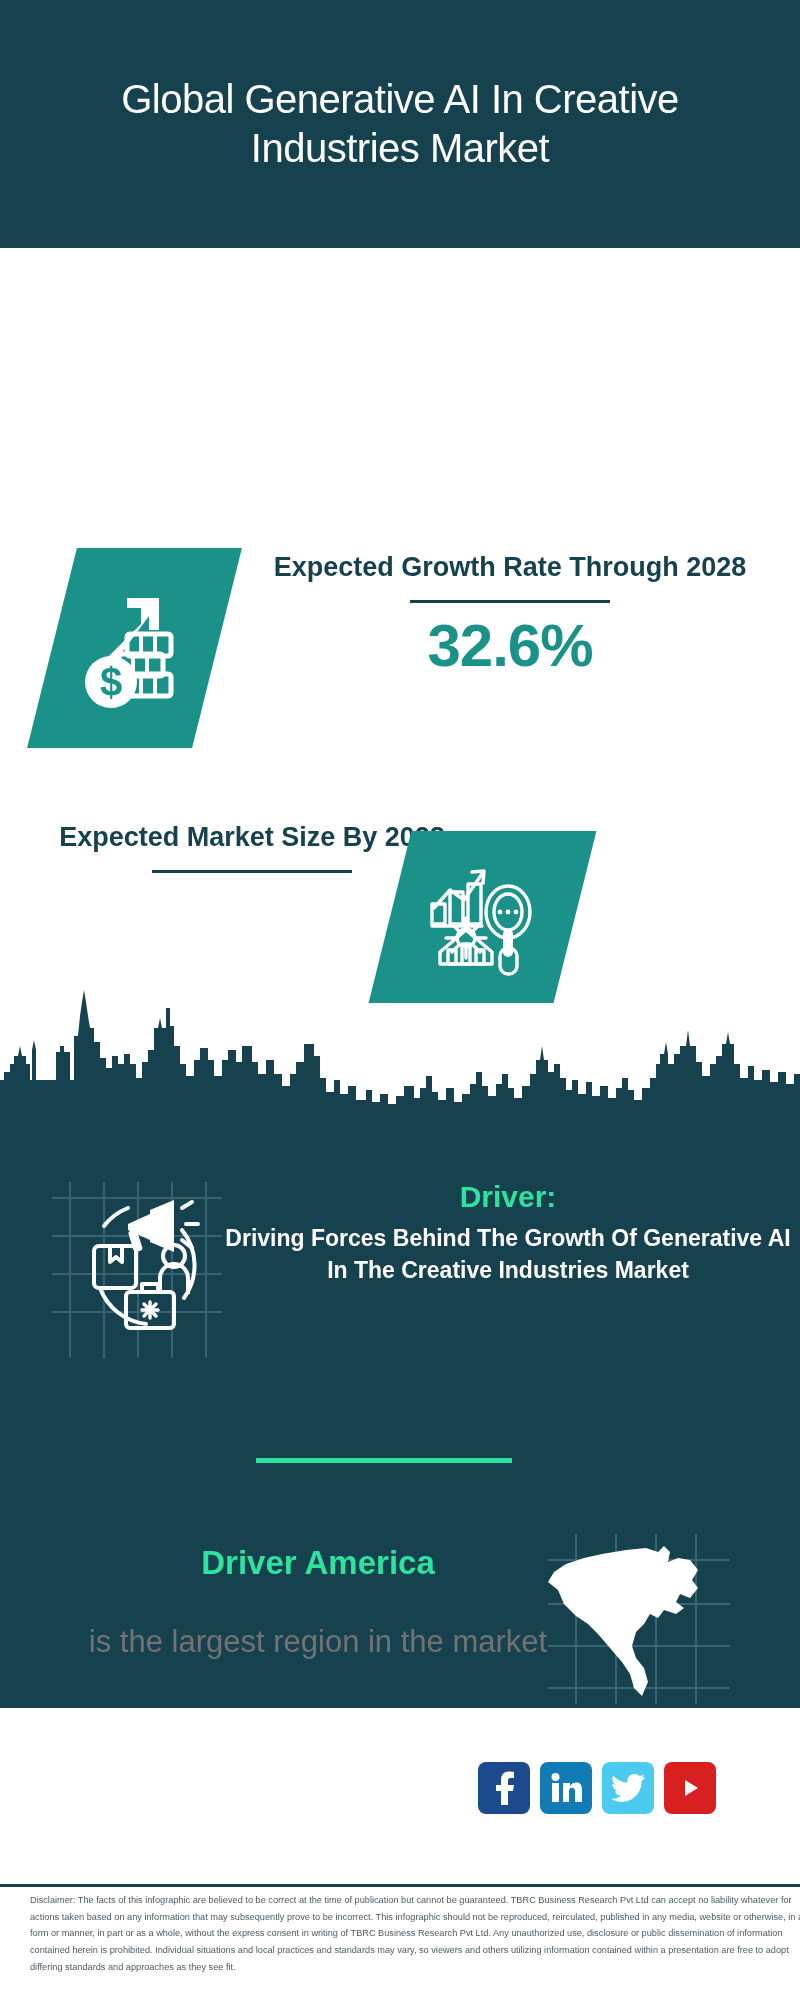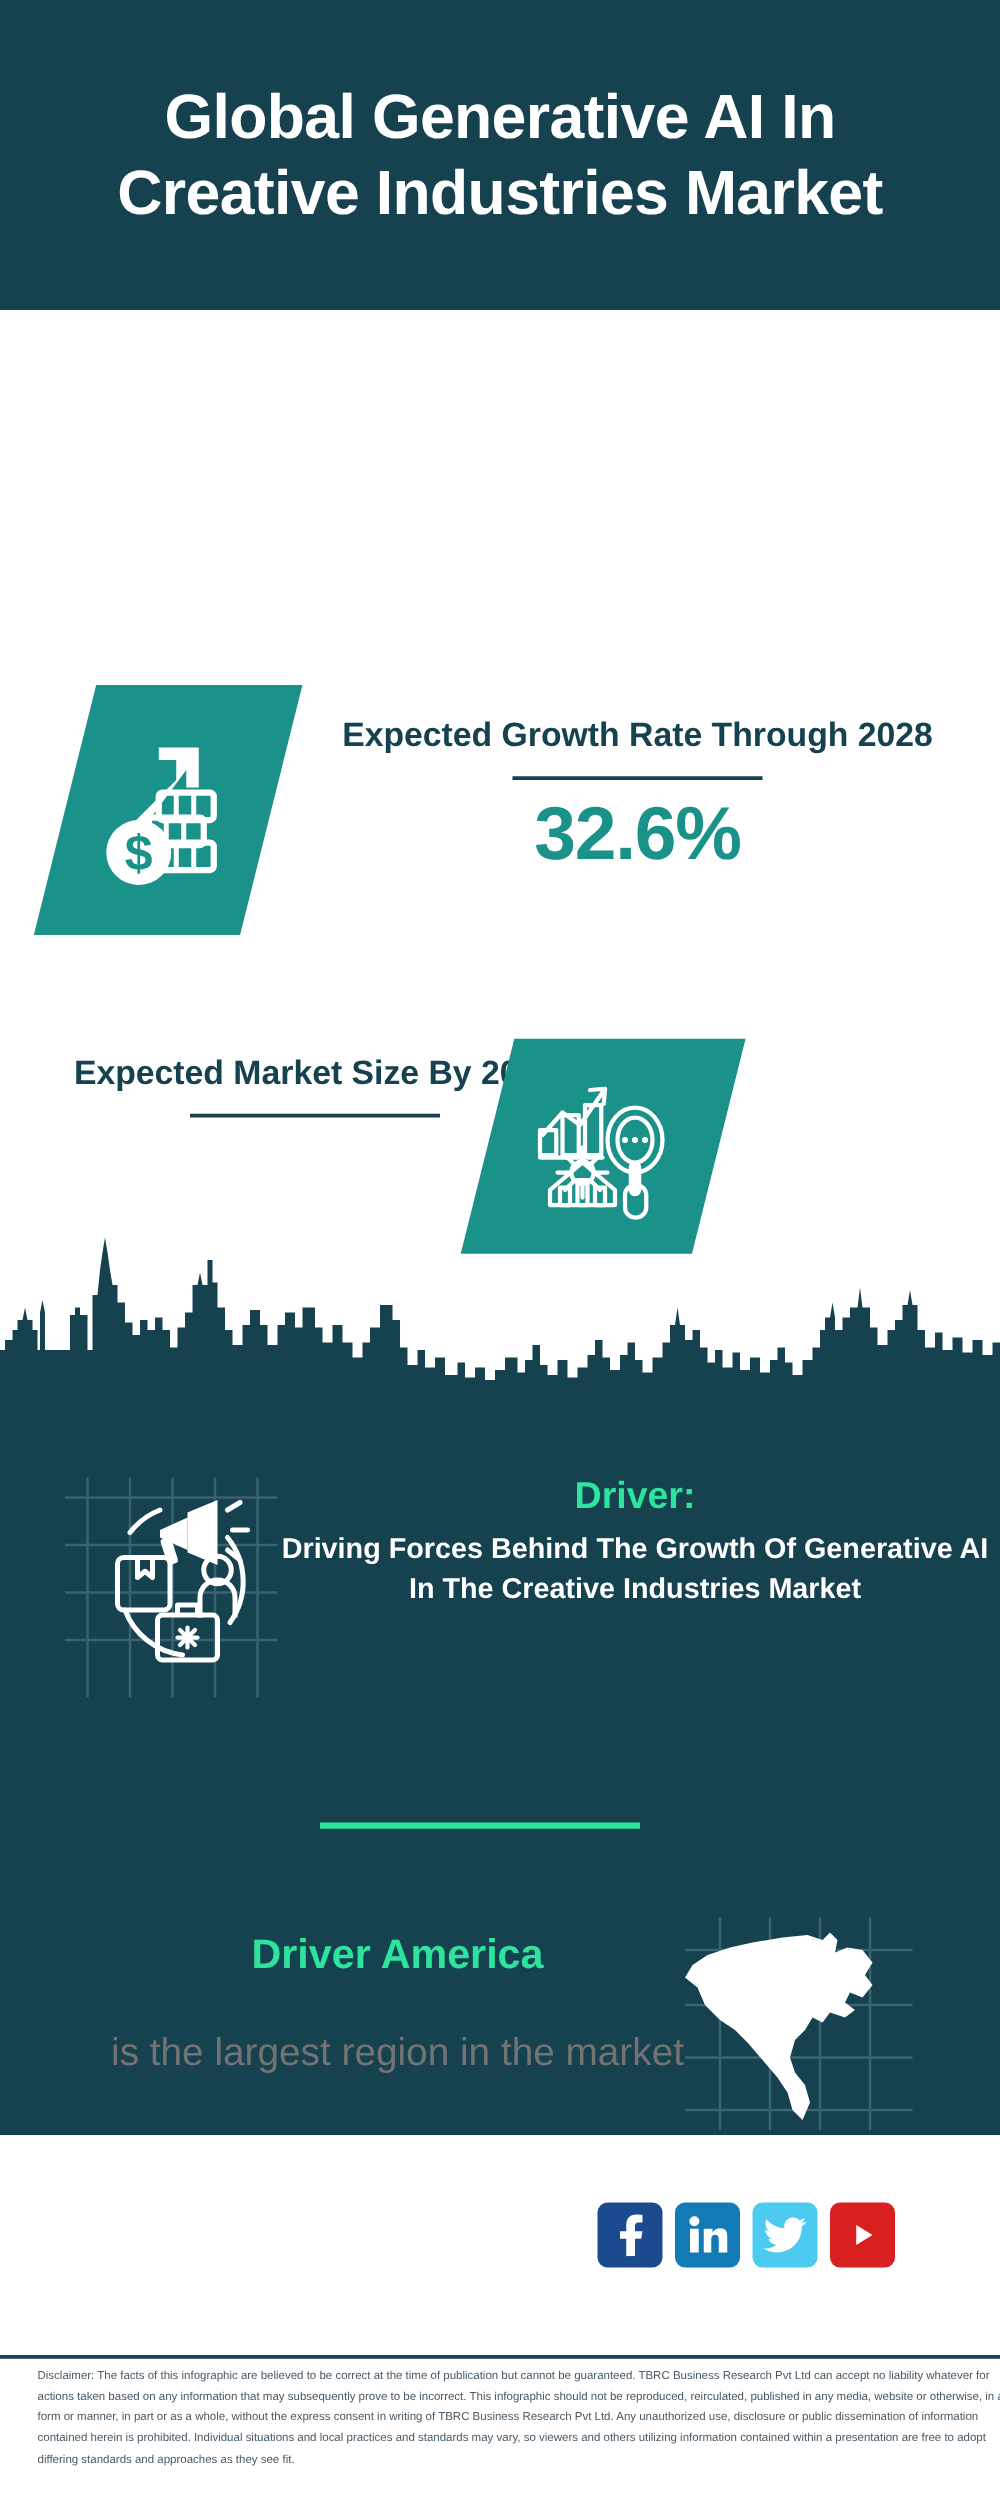--- a/index.html
+++ b/index.html
@@ -22,22 +22,22 @@
     position: absolute;
     left: 0; top: 0;
     width: 800px; height: 248px;
     background: #16414f;
     display: flex;
     align-items: center;
     justify-content: center;
   }
   .header-title {
     color: #ffffff;
-    font-size: 50px;
-    font-weight: bold;
+    font-size: 40px;
+    font-weight: normal;
     line-height: 1.22;
     text-align: center;
     letter-spacing: -0.5px;
     padding: 0 40px;
   }
 
   
   .stats {
     position: absolute;
     left: 0; top: 248px;
@@ -64,21 +64,20 @@
     position: absolute;
     left: 270px; top: 300px;
     width: 480px;
     text-align: center;
   }
   .stat-label {
     color: #16414f;
     font-size: 27px;
     font-weight: bold;
     line-height: 1.42;
-    margin-top: 21px;
   }
   .rule {
     height: 3px;
     background: #16414f;
     margin: 14px auto 10px auto;
     width: 200px;
   }
   .stat-value {
     color: #1a9189;
     font-size: 60px;

